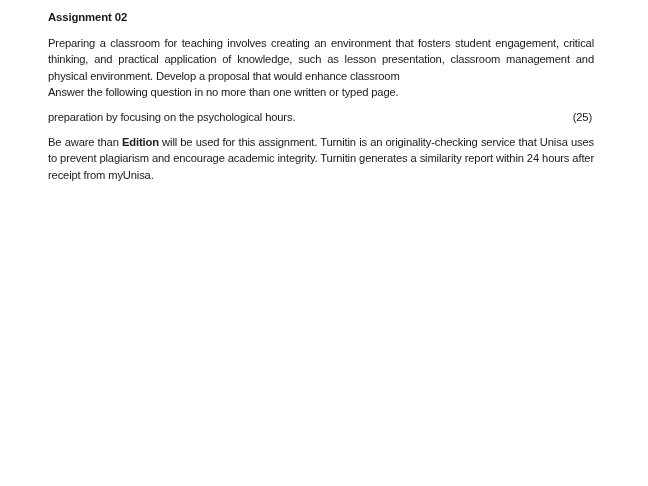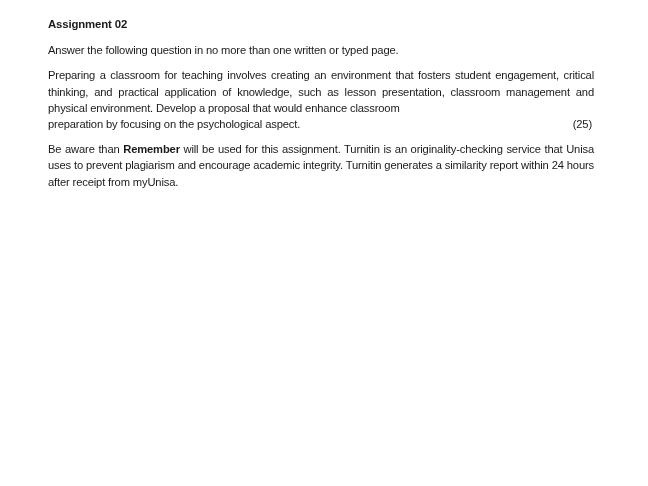--- a/index.html
+++ b/index.html
@@ -11,21 +11,21 @@
       width: 648px;
       height: 486px;
       position: relative;
       overflow: hidden;
       font-family: "Liberation Sans", "DejaVu Sans", sans-serif;
       color: #1a1a1a;
     }
     .page {
       position: absolute;
       left: 48px;
-      top: 16px;
+      top: 9px;
       width: 546px;
       font-size: 11.2px;
       line-height: 16.2px;
       letter-spacing: -0.15px;
     }
     .title {
       font-weight: bold;
       font-size: 11.4px;
       margin: 0 0 10px 0;
     }
@@ -38,27 +38,27 @@
       justify-content: space-between;
     }
     b { font-weight: bold; }
   </style>
 </head>
 <body>
 
 <div class="page">
   <div class="title">Assignment 02</div>
 
-  <p>Answer the following question in no more than one written or typed page.</p>
-
   <p style="margin-bottom:0;">
     <span>Preparing a classroom for teaching involves creating an environment that fosters student engagement, critical thinking, and practical application of knowledge, such as lesson presentation, classroom management and physical environment. Develop a proposal that would enhance classroom</span>
   </p>
+
+  <p>Answer the following question in no more than one written or typed page.</p>
   <div class="last-line" style="margin-bottom:9px;">
-    <span>preparation by focusing on the psychological aspect.</span>
+    <span>preparation by focusing on the psychological hours.</span>
     <span style="padding-right:2px;margin-left:42px;">(25)</span>
   </div>
 
 
   <p>
-    <span>Be aware than </span><b>Remember</b><span> will be used for this assignment. Turnitin is an originality-checking service that Unisa uses to prevent plagiarism and encourage academic integrity. Turnitin generates a similarity report within 24 hours after receipt from myUnisa.</span>
+    <span>Be aware than </span><b>Edition</b><span> will be used for this assignment. Turnitin is an originality-checking service that Unisa uses to prevent plagiarism and encourage academic integrity. Turnitin generates a similarity report within 24 hours after receipt from myUnisa.</span>
   </p>
 </div>
 
 </body></html>

